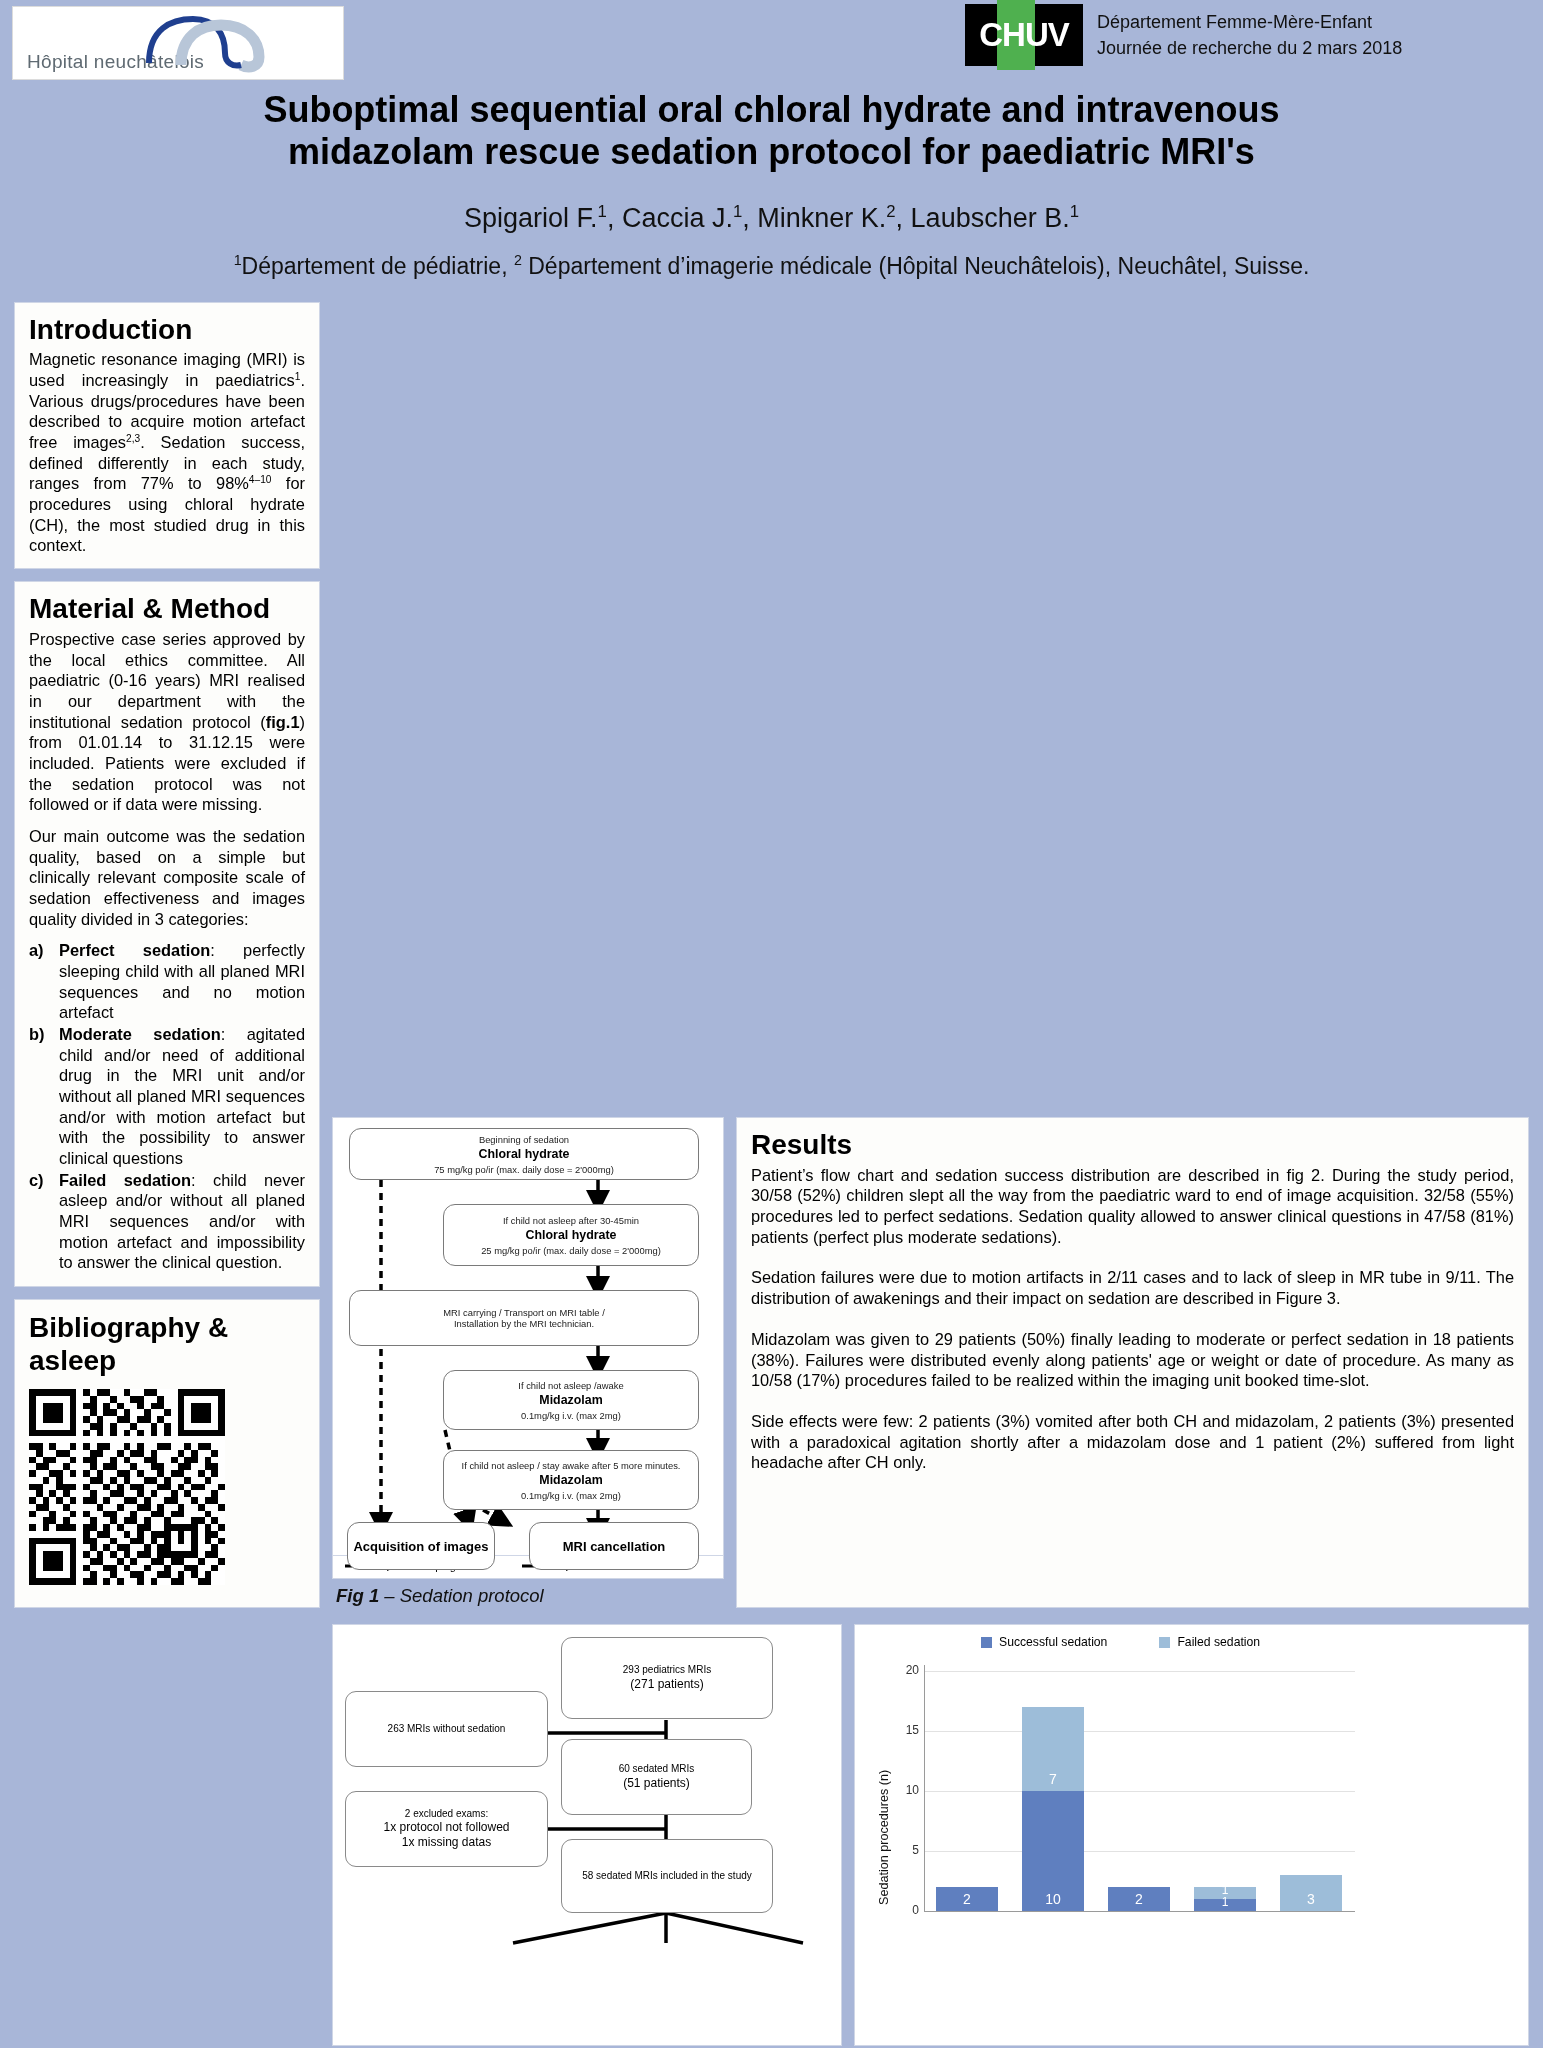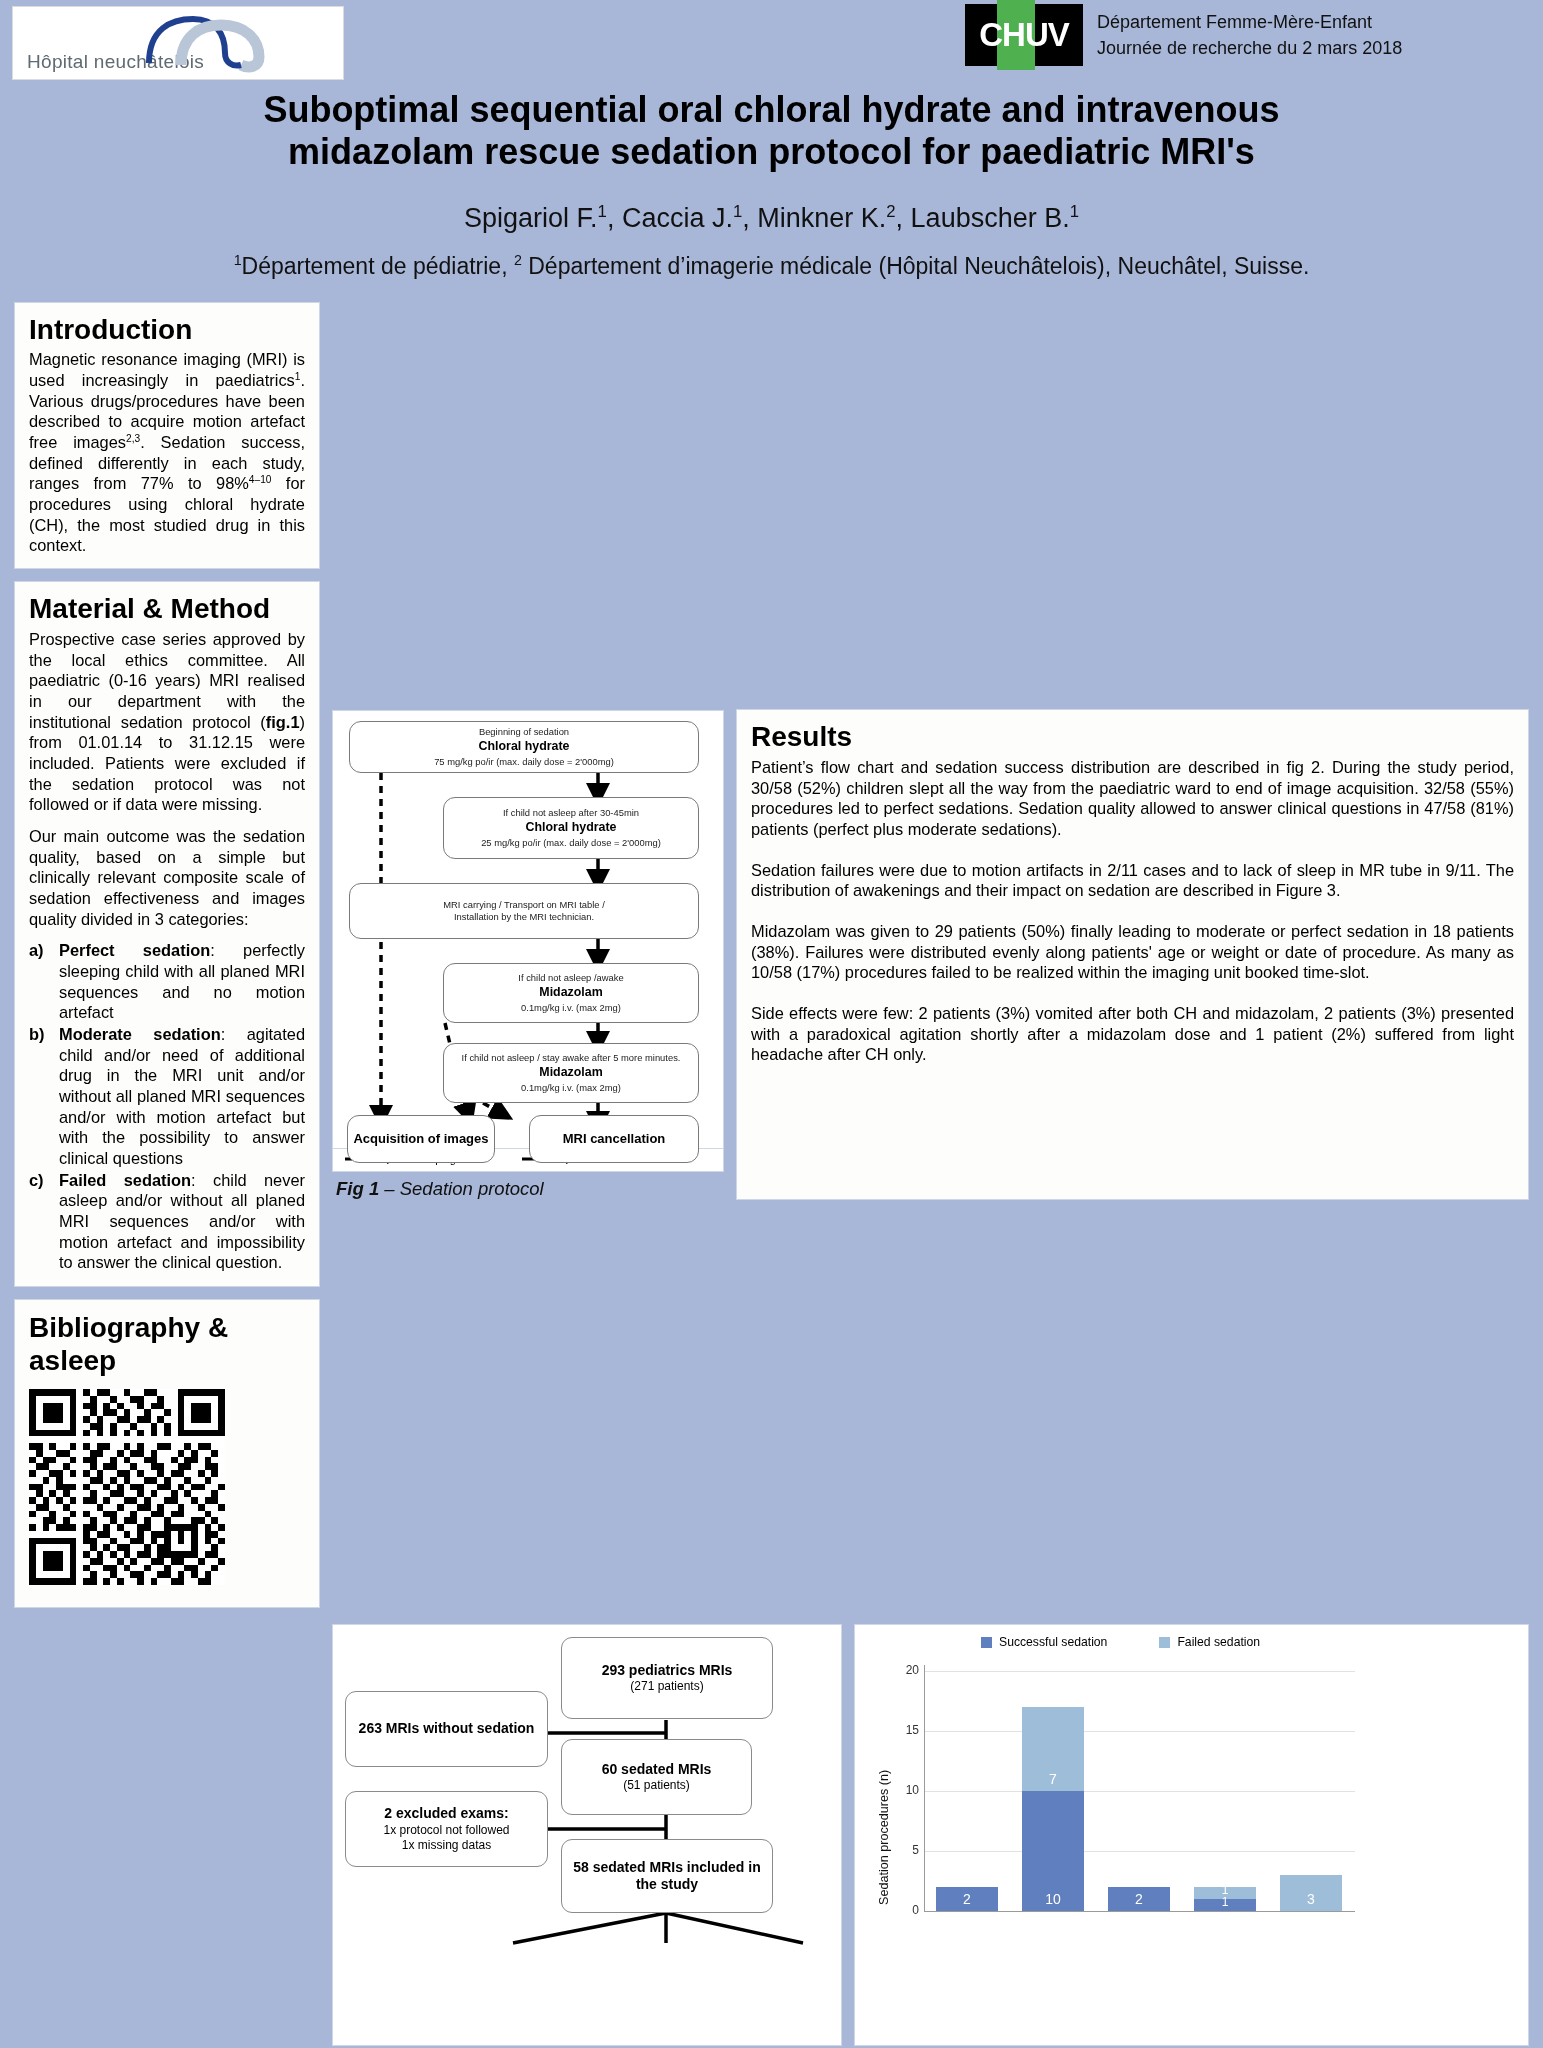--- a/index.html
+++ b/index.html
@@ -48,21 +48,21 @@
   #body-wrap{position:relative;margin-top:22px;padding:0 14px;}
   .panel{background:#fdfdfb;border:1px solid #cfd6e6;}
   .panel-pad{padding:10px 14px 12px 14px;}
   h2.sec{
     font-size:28px;font-weight:bold;margin:2px 0 4px 0;line-height:1.1;
   }
   p.body{
     font-size:16.4px;line-height:1.26;text-align:justify;margin:0 0 11px 0;
   }
   p.body:last-child{margin-bottom:0;}
-  .cols{display:flex;gap:12px;align-items:center;}
+  .cols{display:flex;gap:12px;align-items:flex-end;}
   #col-left{width:306px;flex:0 0 306px;}
   #col-mid{width:392px;flex:0 0 392px;}
   #col-right{flex:1 1 auto;}
   
   ol.cats{margin:0;padding:0;list-style:none;}
   ol.cats li{
     font-size:16.4px;line-height:1.26;text-align:justify;
     padding-left:30px;position:relative;margin-bottom:1px;
   }
   ol.cats li .marker{position:absolute;left:0;top:0;font-weight:bold;}
@@ -83,21 +83,21 @@
   .fbox .l1{font-size:9.4px;color:#222;line-height:1.25;}
   .fbox .l2{font-size:12.4px;font-weight:bold;color:#000;line-height:1.3;margin:1px 0;}
   .fbox .l3{font-size:9.4px;color:#222;line-height:1.25;}
   .fbox .big{font-size:13px;font-weight:bold;}
   
   .f2box{
     position:absolute;border:1.5px solid #8a8a8a;border-radius:11px;background:#fff;
     box-sizing:border-box;display:flex;flex-direction:column;align-items:center;
     justify-content:center;text-align:center;padding:2px 4px;
   }
-  .f2box .t1{font-size:14px;font-weight:bold;line-height:1.25;}
+  .f2box .t1{font-size:10px;font-weight:normal;line-height:1.25;}
   .f2box .t2{font-size:12px;line-height:1.25;}
   
   .chartwrap{position:relative;}
   .legend3{position:absolute;display:flex;gap:52px;font-size:12.2px;align-items:center;}
   .legend3 .item{display:flex;gap:7px;align-items:center;}
   .swatch{width:11px;height:11px;display:inline-block;}
   .ylab{
     position:absolute;font-size:12.6px;color:#111;
     transform:rotate(-90deg);transform-origin:left top;white-space:nowrap;
   }

